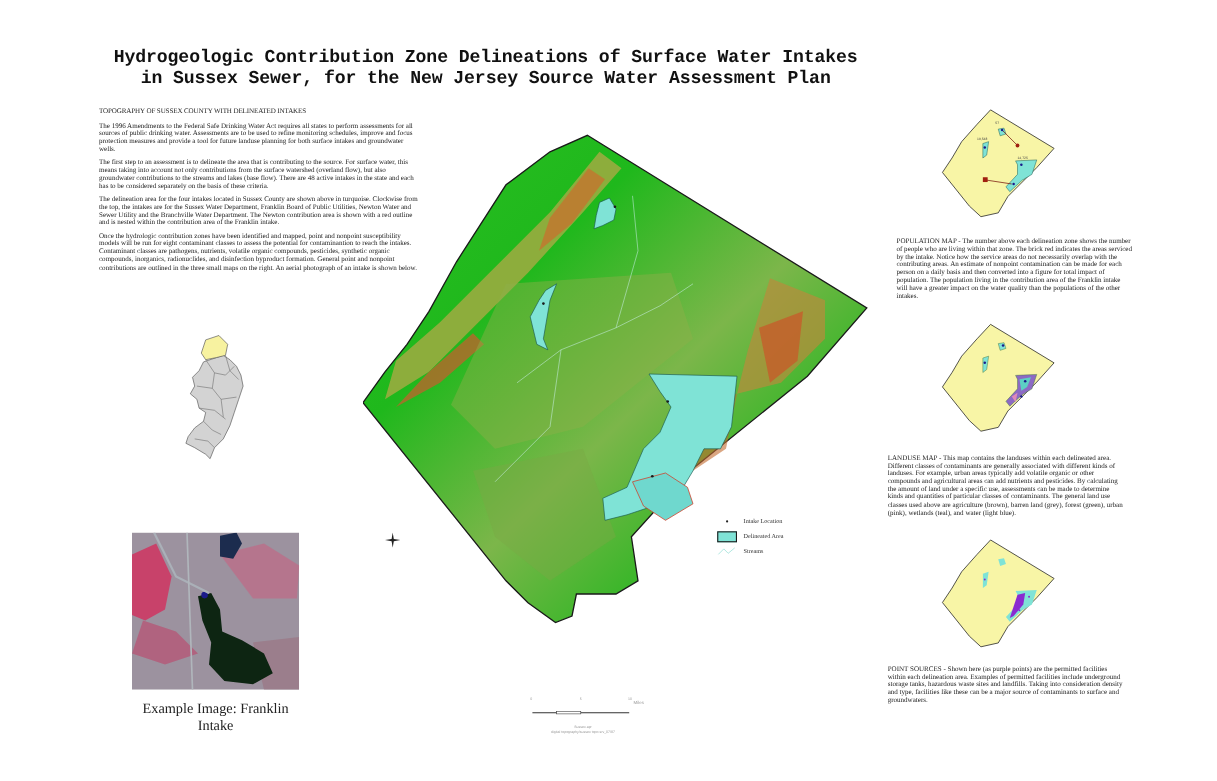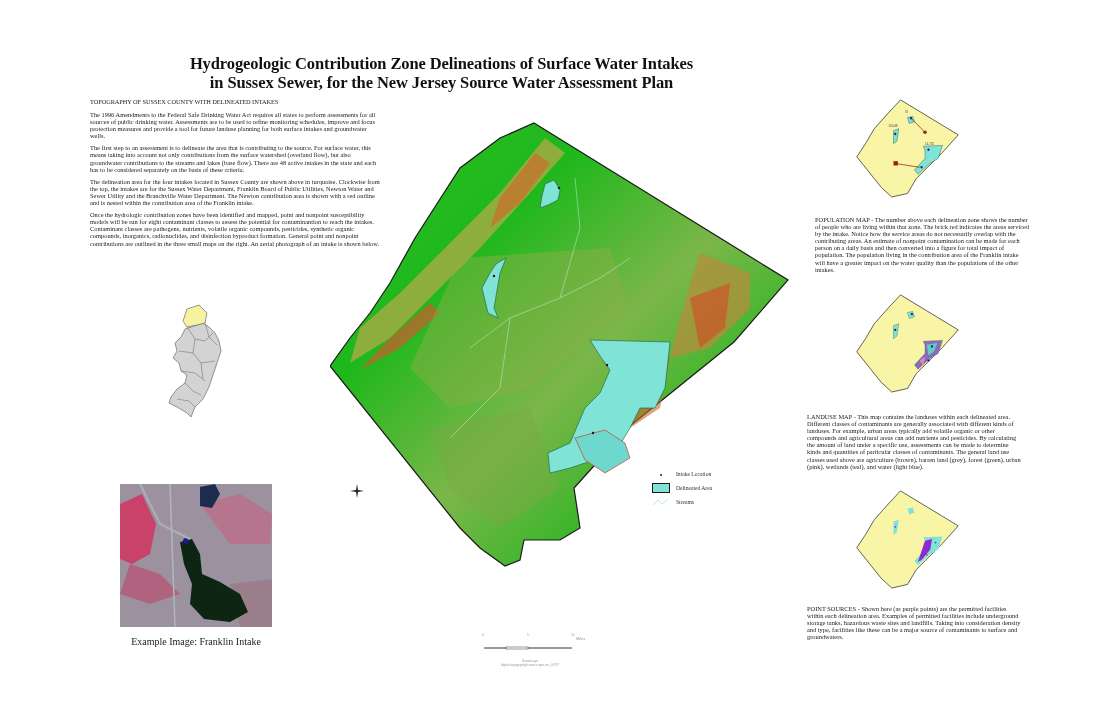--- a/index.html
+++ b/index.html
@@ -1,22 +1,22 @@
 <!DOCTYPE html>
 <html><head>
   <meta charset="utf-8">
   <style>
     html, body { margin:0; padding:0; background:#ffffff; }
     body { width:1106px; height:710px; position:relative; overflow:hidden; font-family:"DejaVu Serif", serif; color:#111; }
     .abs { position:absolute; }
-    .title { left:0; width:883px; top:54px; text-align:center; font-family:Liberation Serif, serif; font-weight:bold; font-size:16.5px; line-height:19px; letter-spacing:-0.1px; }
+    .title { left:0; width:883px; top:42px; text-align:center; font-family:Liberation Mono, monospace; font-weight:bold; font-size:16.5px; line-height:19px; letter-spacing:-0.1px; }
     .textblock { font-family:"Liberation Serif", serif; font-size:6.4px; line-height:7.1px; color:#222; white-space:pre-line; }
     .heading { font-family:"Liberation Serif", serif; font-size:6.4px; letter-spacing:-0.1px; color:#222; }
     .para { margin:0 0 5px 0; }
-    .caption { font-family:"Liberation Serif", serif; font-size:10px; color:#222; }
+    .caption { font-family:"Liberation Serif", serif; font-size:13px; color:#222; }
     .legend-item { display:flex; align-items:center; gap:6px; font-family:"Liberation Serif", serif; font-size:5.6px; color:#333; height:14px; }
     .tiny { font-family:"Liberation Sans", sans-serif; font-size:3.2px; color:#999; text-align:center; }
   </style>
 </head>
 <body>
 
 <div class="abs title">
   <div>Hydrogeologic Contribution Zone Delineations of Surface Water Intakes</div>
   <div>in Sussex Sewer, for the New Jersey Source Water Assessment Plan</div>
 </div>

